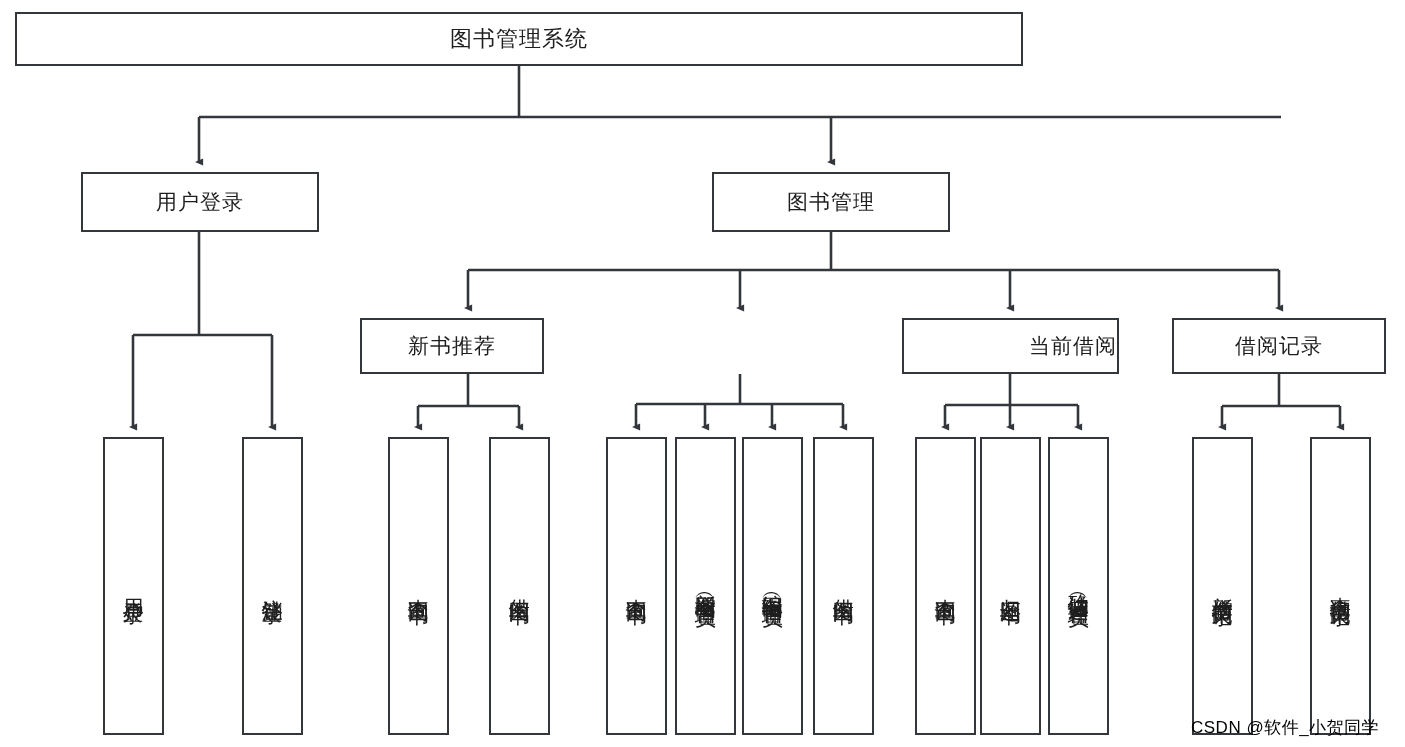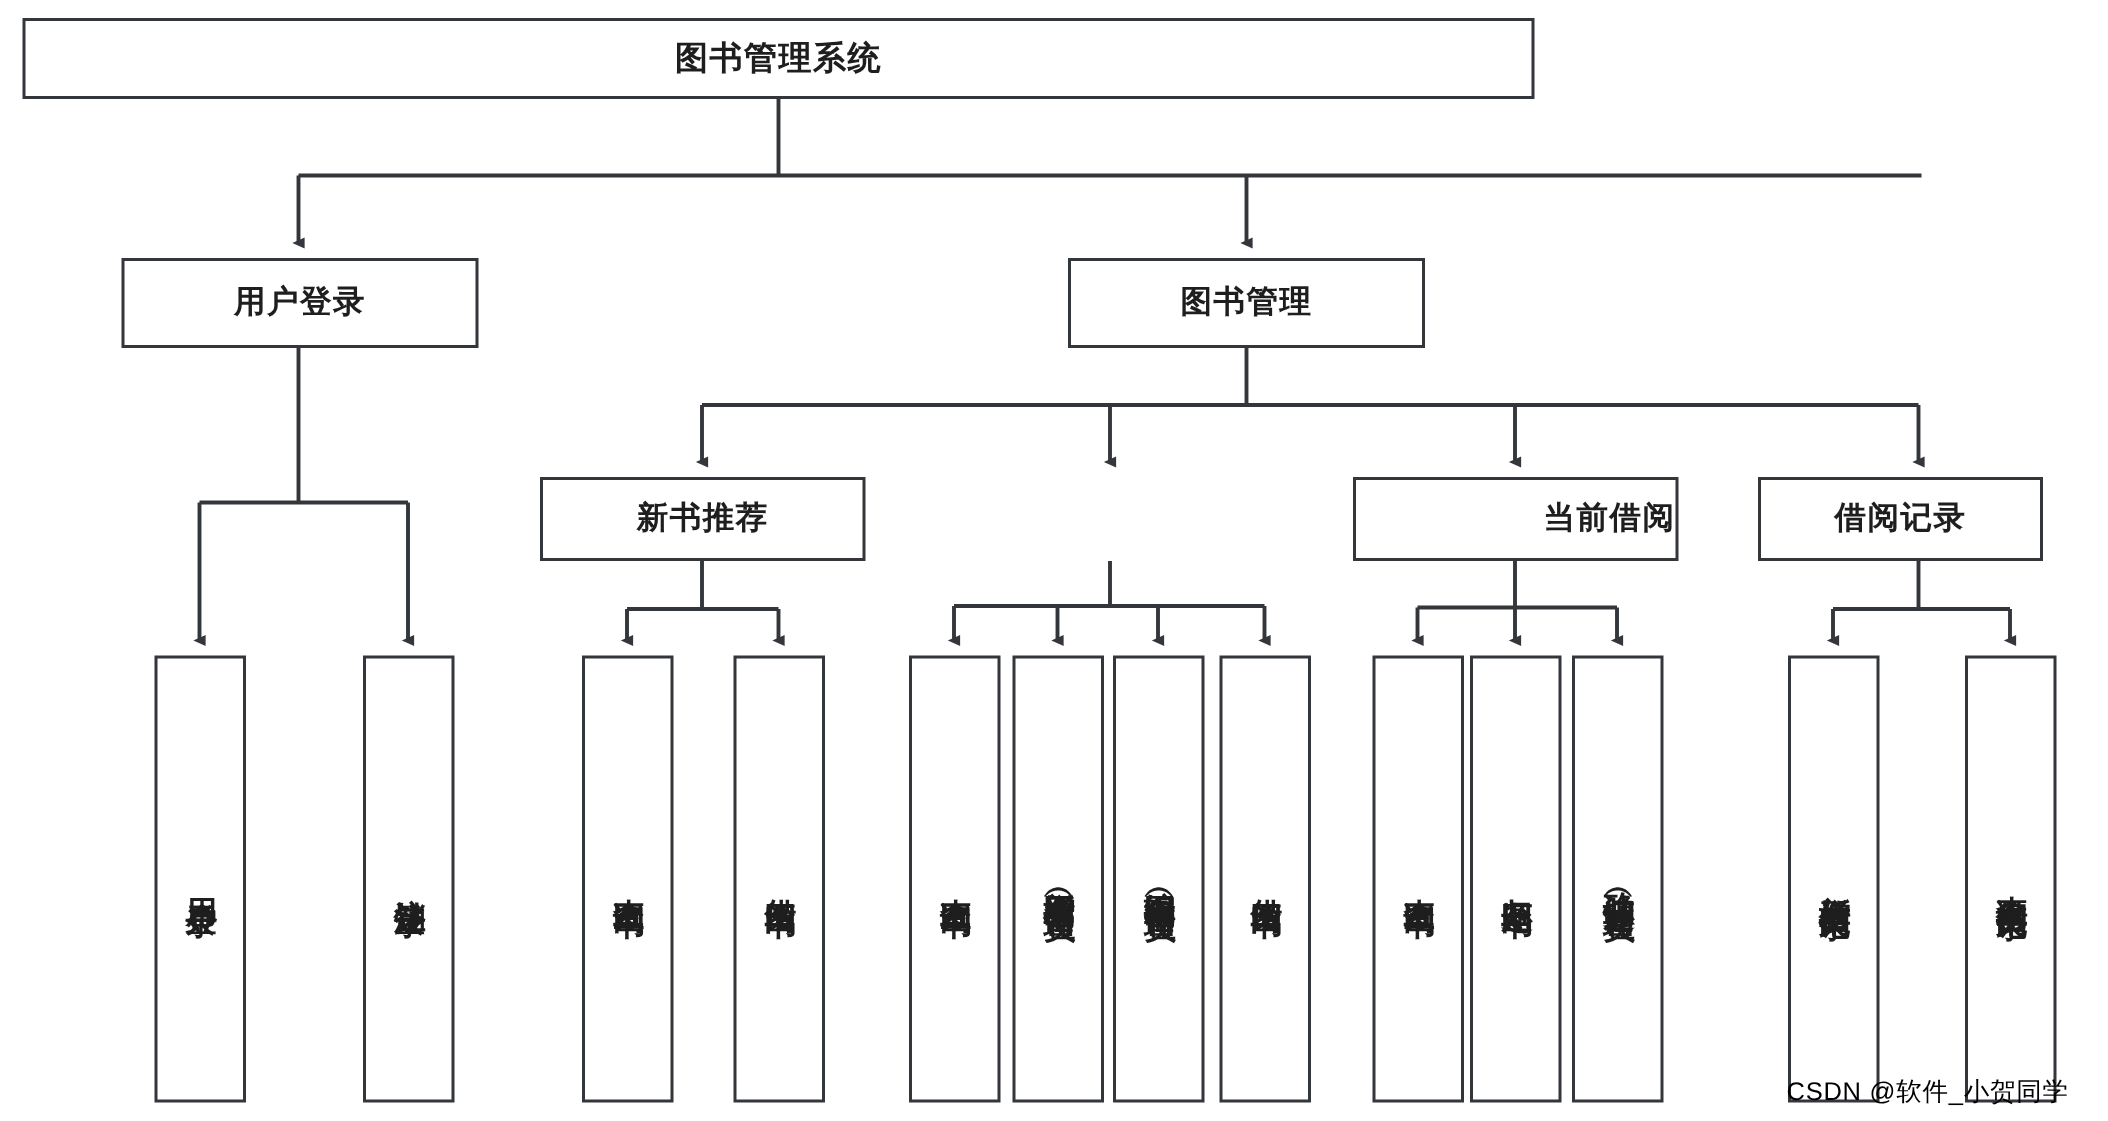--- a/index.html
+++ b/index.html
@@ -28,21 +28,20 @@
   }
   .node {
     position: absolute;
     box-sizing: border-box;
     border: 2px solid #33373b;
     background: #ffffff;
     display: flex;
     align-items: center;
     justify-content: center;
     color: #1e1e1e;
-    font-weight: bold;
   }
   .node.horizontal .node-label {
     writing-mode: horizontal-tb;
     font-size: 21px;
     line-height: 1.1;
     letter-spacing: 1px;
     white-space: nowrap;
   }
   .node.vertical {
     align-items: center;
@@ -131,30 +130,30 @@
   </div>
 
   <div class="node horizontal" style="left:81px; top:172px; width:238px; height:60px;">
     <span class="node-label">用户登录</span>
   </div>
 
   <div class="node horizontal" style="left:712px; top:172px; width:238px; height:60px;">
     <span class="node-label">图书管理</span>
   </div>
 
-  <div class="node horizontal" style="left:360px; top:318px; width:217px; height:56px;">
+  <div class="node horizontal" style="left:360px; top:318px; width:184px; height:56px;">
     <span class="node-label">新书推荐</span>
   </div>
 
 
   <div class="node horizontal" style="left:902px; top:318px; width:217px; height:56px;justify-content:flex-end;">
     <span class="node-label">当前借阅</span>
   </div>
 
-  <div class="node horizontal" style="left:1172px; top:318px; width:190px; height:56px;">
+  <div class="node horizontal" style="left:1172px; top:318px; width:214px; height:56px;">
     <span class="node-label">借阅记录</span>
   </div>
 
   <div class="node vertical" style="left:103px; top:437px; width:61px; height:298px;">
     <span class="node-label">用户登录</span>
   </div>
 
   <div class="node vertical" style="left:242px; top:437px; width:61px; height:298px;">
     <span class="node-label">注销登录</span>
   </div>

